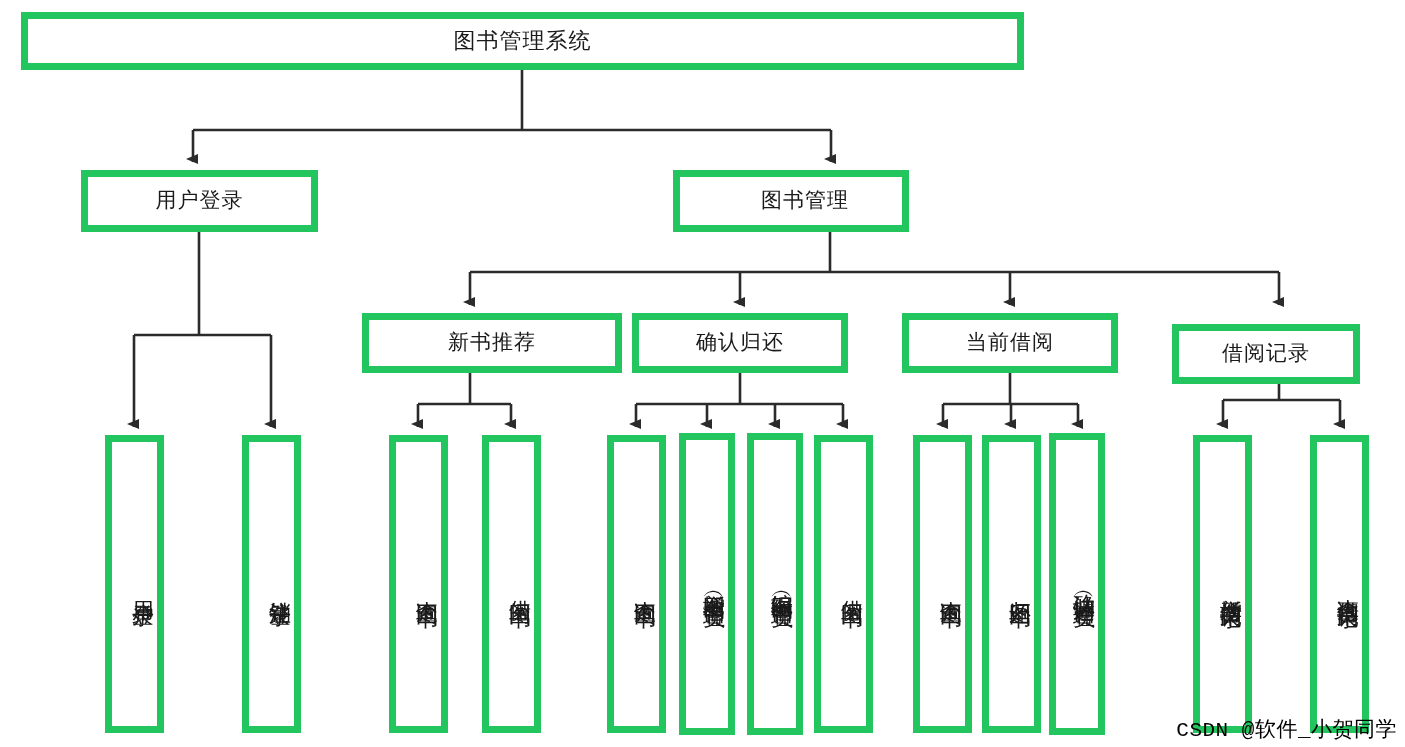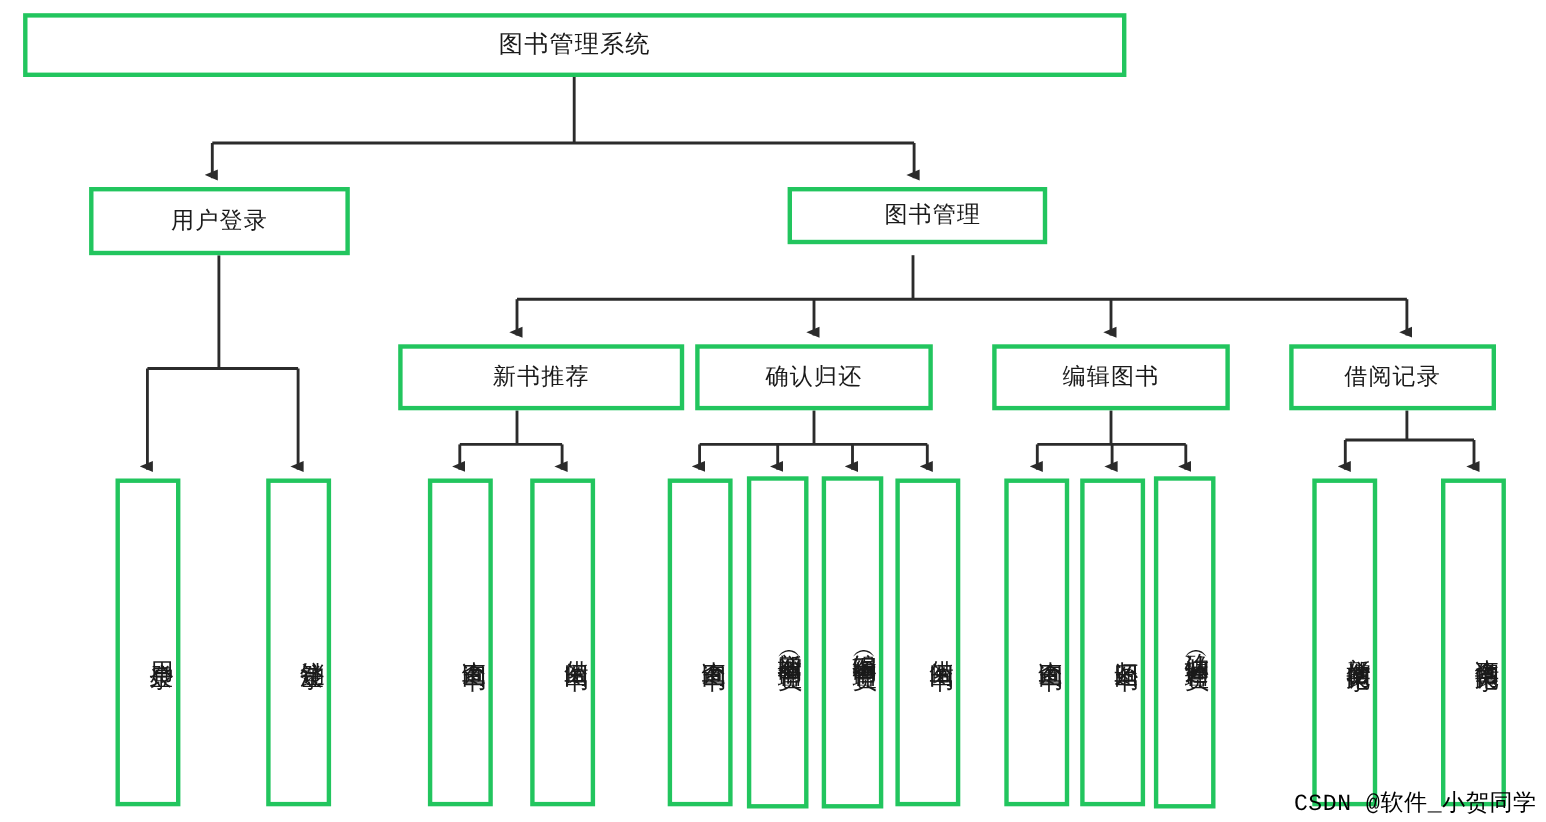--- a/index.html
+++ b/index.html
@@ -19,21 +19,21 @@
     background: #ffffff;
   }
   #edges {
     position: absolute;
     left: 0; top: 0;
     width: 1405px; height: 747px;
     pointer-events: none;
   }
   .node {
     position: absolute;
-    border: 4px solid #22c55e;
+    border: 7px solid #22c55e;
     background: #ffffff;
     display: flex;
     align-items: center;
     justify-content: center;
     color: #1a1a1a;
   }
   .node-h {
     font-size: 21px;
     letter-spacing: 1px;
     line-height: 1.2;
@@ -118,26 +118,26 @@
       <path d="M1279,373 L1279,400"></path>
       <path d="M1223,400 L1340,400"></path>
       <path d="M1223,400 L1223,427" marker-end="url(#arrow)"></path>
       <path d="M1340,400 L1340,427" marker-end="url(#arrow)"></path>
     </g>
   </svg>
 
   <div class="node node-h node-root" style="left:21px; top:12px; width:1003px; height:58px;">图书管理系统</div>
 
   <div class="node node-h" style="left:81px; top:170px; width:237px; height:62px;">用户登录</div>
-  <div class="node node-h" style="left:716px; top:170px; width:236px; height:52px;padding-left:28px;">图书管理</div>
+  <div class="node node-h" style="left:673px; top:170px; width:236px; height:62px;padding-left:28px;">图书管理</div>
 
   <div class="node node-h" style="left:362px; top:313px; width:260px; height:60px;">新书推荐</div>
   <div class="node node-h" style="left:632px; top:313px; width:216px; height:60px;">确认归还</div>
-  <div class="node node-h" style="left:902px; top:313px; width:216px; height:60px;">编辑图书</div>
-  <div class="node node-h" style="left:1172px; top:313px; width:188px; height:60px;">借阅记录</div>
+  <div class="node node-h" style="left:902px; top:313px; width:216px; height:60px;">当前借阅</div>
+  <div class="node node-h" style="left:1172px; top:324px; width:188px; height:60px;">借阅记录</div>
 
   <div class="node node-v" style="left:105px; top:435px; width:59px; height:298px;">用户登录</div>
   <div class="node node-v" style="left:242px; top:435px; width:59px; height:298px;">注销登录</div>
 
   <div class="node node-v" style="left:389px; top:435px; width:59px; height:298px;">查询图书</div>
   <div class="node node-v" style="left:482px; top:435px; width:59px; height:298px;">借阅图书</div>
 
   <div class="node node-v" style="left:607px; top:435px; width:59px; height:298px;">查询图书</div>
   <div class="node node-v two-col" style="left:679px; top:433px; width:56px; height:302px;">新增图书（管理员）</div>
   <div class="node node-v two-col" style="left:747px; top:433px; width:56px; height:302px;">编辑图书（管理员）</div>

